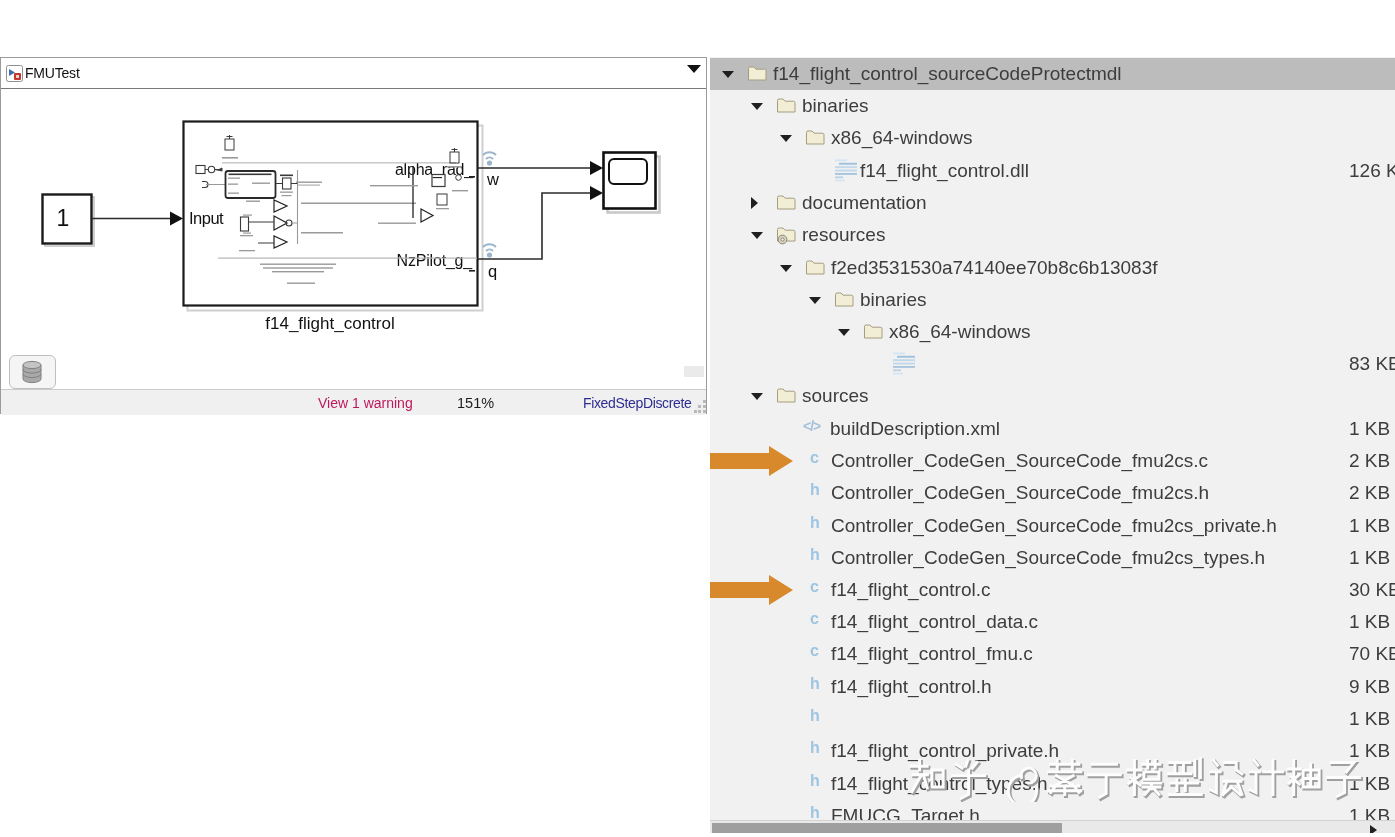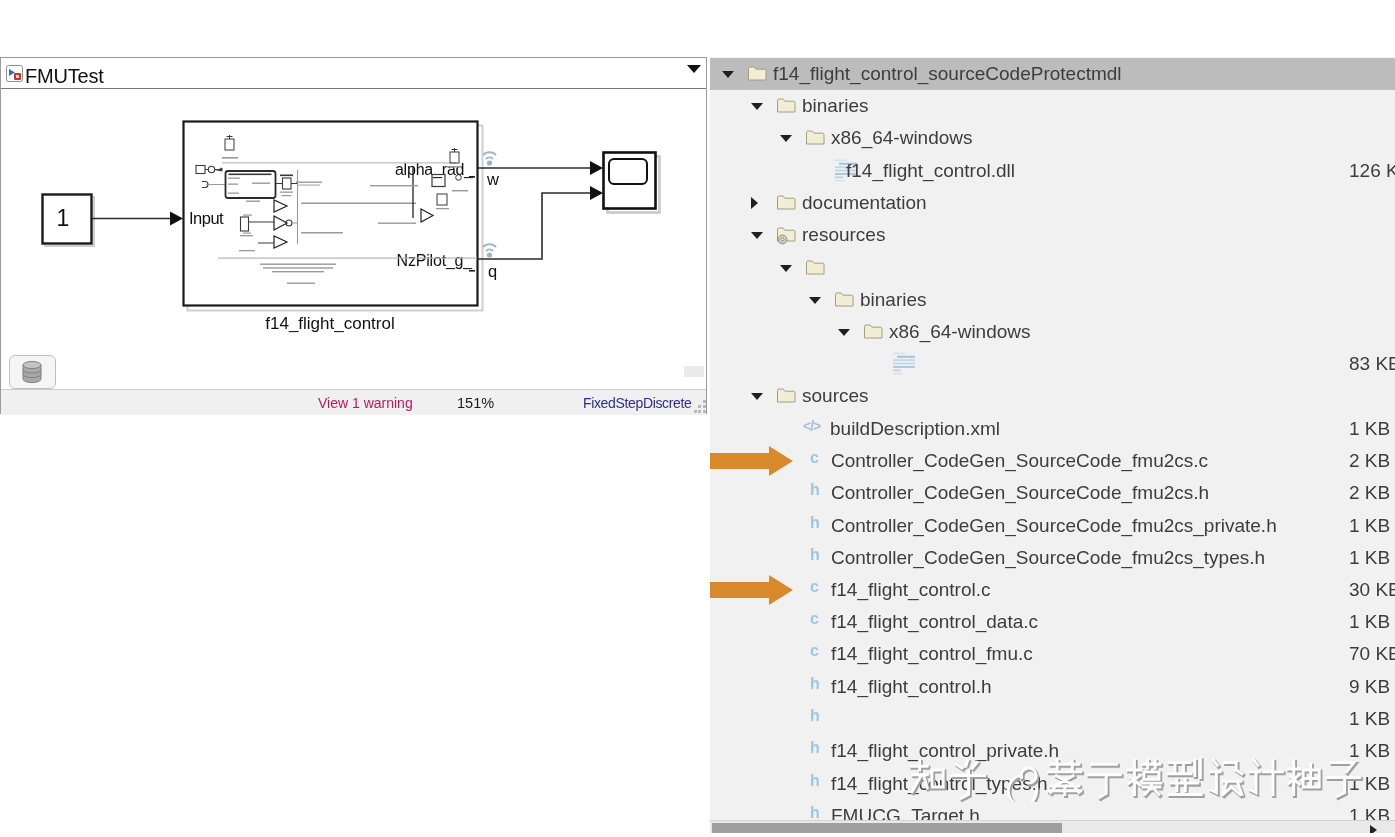--- a/index.html
+++ b/index.html
@@ -1,21 +1,21 @@
 <!DOCTYPE html>
 <html><head>
 <meta charset="utf-8">
 <style>
 html,body{margin:0;padding:0;}
 body{width:1395px;height:837px;background:#ffffff;overflow:hidden;font-family:"Liberation Sans",sans-serif;position:relative;}
 #page{position:absolute;left:0;top:0;width:1395px;height:837px;}
 
 #slwin{position:absolute;left:0;top:57px;width:707px;height:357px;background:#ffffff;border:1px solid #9b9b9b;box-sizing:border-box;}
 #tabbar{position:absolute;left:0;top:0;width:100%;height:30px;background:#ffffff;border-bottom:1px solid #787878;}
-#tabtxt{position:absolute;left:24px;top:7px;font-size:20px;color:#111;letter-spacing:-0.2px;}
+#tabtxt{position:absolute;left:24px;top:7px;font-size:14px;color:#111;letter-spacing:-0.2px;}
 #tabicon{position:absolute;left:5px;top:7px;}
 #ddarrow{position:absolute;left:686px;top:7px;width:0;height:0;border-left:7px solid transparent;border-right:7px solid transparent;border-top:8px solid #111;}
 #statusbar{position:absolute;left:0;top:331px;width:100%;height:25px;background:#f0f0f0;border-top:1px solid #cccccc;font-size:15px;}
 #sb1{position:absolute;left:317px;top:5px;color:#be185d;font-size:14px;}
 #sb2{position:absolute;left:456px;top:5px;color:#1c1c1c;font-size:14.5px;}
 #sb3{position:absolute;left:582px;top:5px;color:#2d2d91;font-size:14px;letter-spacing:-0.35px;}
 #dbbtn{position:absolute;left:8px;top:297px;width:45px;height:32px;background:#f5f5f5;border:1px solid #bfbfbf;border-radius:6px;}
 #ghost{position:absolute;left:683px;top:308px;width:20px;height:11px;background:#eaeaea;}
 
 #banner{position:absolute;left:115px;top:11px;width:400px;height:93px;background:#d8892b;color:#fdfdfd;font-weight:bold;font-size:38px;text-align:center;line-height:44px;padding-top:6px;box-sizing:border-box;letter-spacing:0px;}
@@ -214,21 +214,21 @@
 <div class="row" style="top:98px">
         <span class="ic" style="left:124px;top:4px"><svg width="24" height="25" viewBox="0 0 24 25">
             <rect x="1" y="0.5" width="12" height="1.8" fill="#d4e4f2"></rect>
             <rect x="5" y="3.8" width="18" height="1.9" fill="#9fc0de"></rect>
             <rect x="1" y="7.2" width="22" height="1.9" fill="#c2d9ec"></rect>
             <rect x="1" y="10.6" width="22" height="1.9" fill="#c2d9ec"></rect>
             <rect x="1" y="14" width="22" height="1.9" fill="#a9c6e0"></rect>
             <rect x="1" y="17.4" width="8" height="1.8" fill="#b9d2e8"></rect>
             <rect x="1" y="20.8" width="10" height="1.6" fill="#d4e4f2"></rect>
           </svg></span>
-        <span class="nm" style="left:136px">f14_flight_control.dll</span>
+        <span class="nm" style="left:150px">f14_flight_control.dll</span>
         <span class="sz">126 KB</span>
       </div>
 <div class="row" style="top:130px">
         <span class="art" style="left:41px"></span>
         <span class="ic" style="left:66px"><svg width="20" height="17" viewBox="0 0 20 17">
             <path d="M1.5 15 V3.5 Q1.5 2 3 2 H7 L9 4.2 H17.5 Q19 4.2 19 5.7 V15 Z" fill="#f2edd5" stroke="#a59d80"></path>
           </svg></span>
         <span class="nm" style="left:92px">documentation</span>
       </div>
 <div class="row" style="top:162px">
@@ -238,20 +238,21 @@
             <circle cx="6.5" cy="13.5" r="4.4" fill="#d6d2c2" stroke="#8f8872"></circle>
             <circle cx="6.5" cy="13.5" r="1.6" fill="#f1f1f1" stroke="#8f8872"></circle>
           </svg></span>
         <span class="nm" style="left:92px">resources</span>
       </div>
 <div class="row" style="top:195px">
         <span class="adn" style="left:70px"></span>
         <span class="ic" style="left:95px"><svg width="20" height="17" viewBox="0 0 20 17">
             <path d="M1.5 15 V3.5 Q1.5 2 3 2 H7 L9 4.2 H17.5 Q19 4.2 19 5.7 V15 Z" fill="#f2edd5" stroke="#a59d80"></path>
           </svg></span>
+        <span class="nm" style="left:121px">f2ed3531530a74140ee70b8c6b13083f</span>
       </div>
 <div class="row" style="top:227px">
         <span class="adn" style="left:99px"></span>
         <span class="ic" style="left:124px"><svg width="20" height="17" viewBox="0 0 20 17">
             <path d="M1.5 15 V3.5 Q1.5 2 3 2 H7 L9 4.2 H17.5 Q19 4.2 19 5.7 V15 Z" fill="#f2edd5" stroke="#a59d80"></path>
           </svg></span>
         <span class="nm" style="left:150px">binaries</span>
       </div>
 <div class="row" style="top:259px">
         <span class="adn" style="left:128px"></span>

